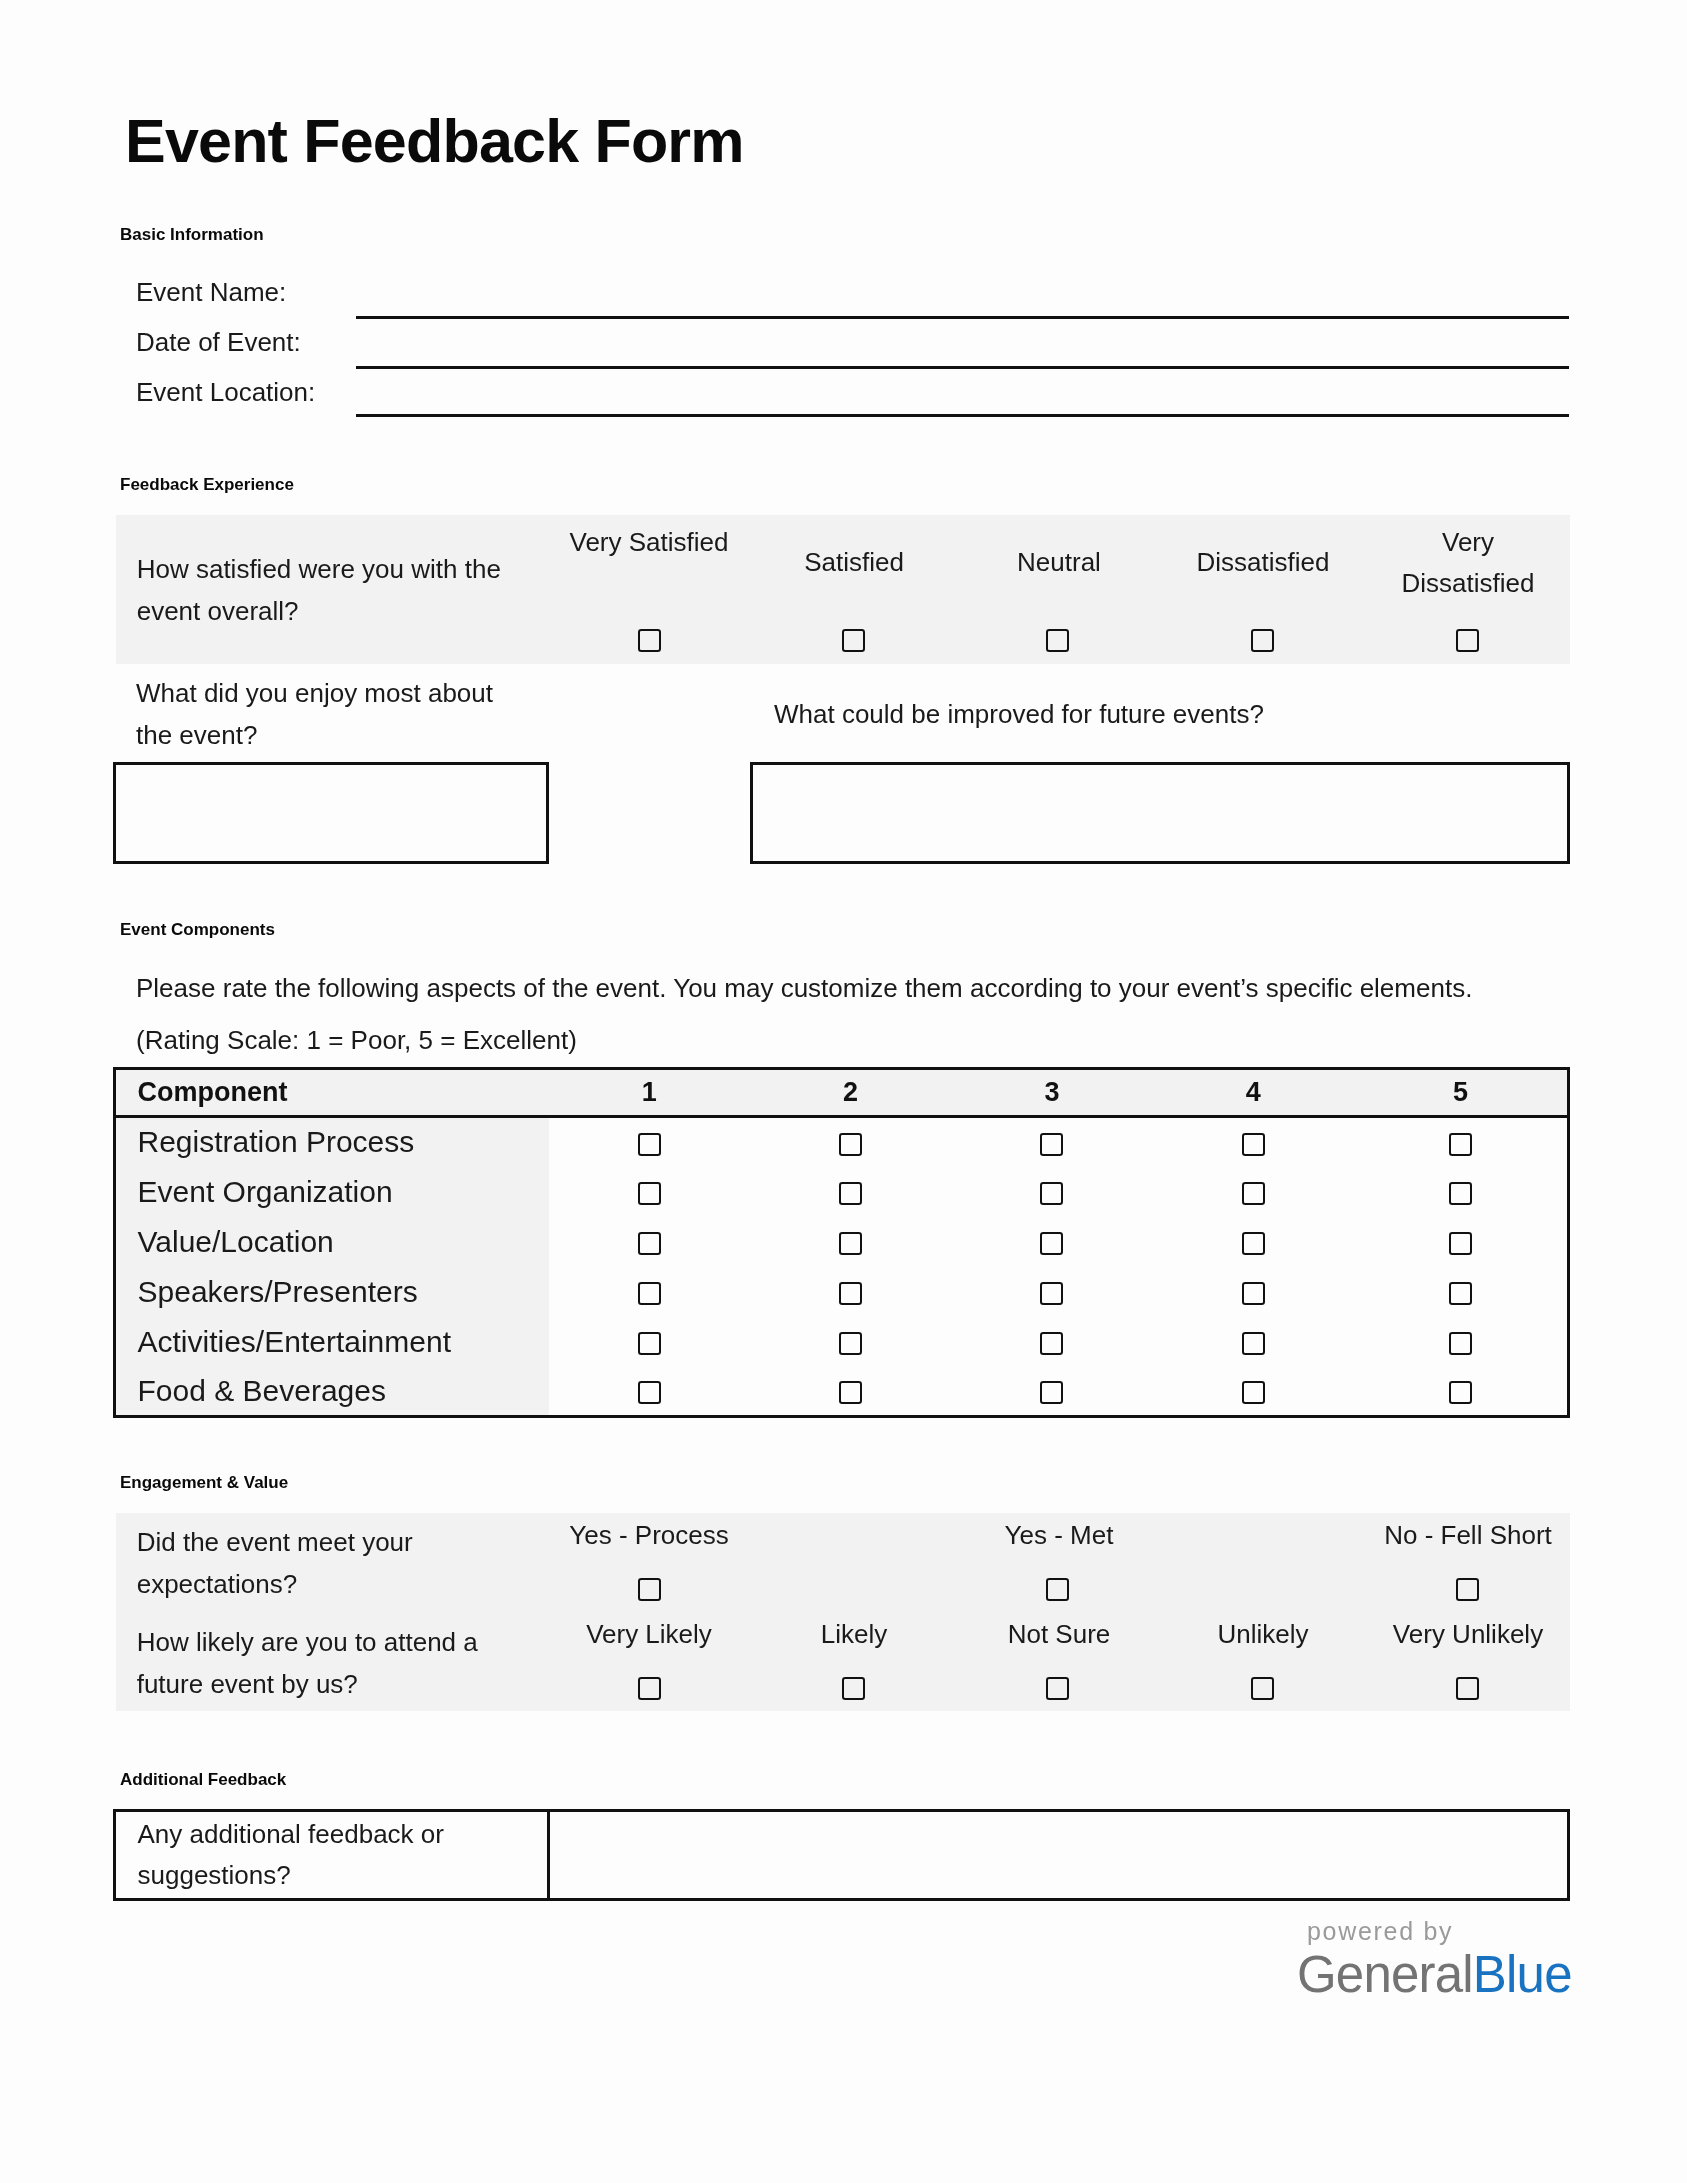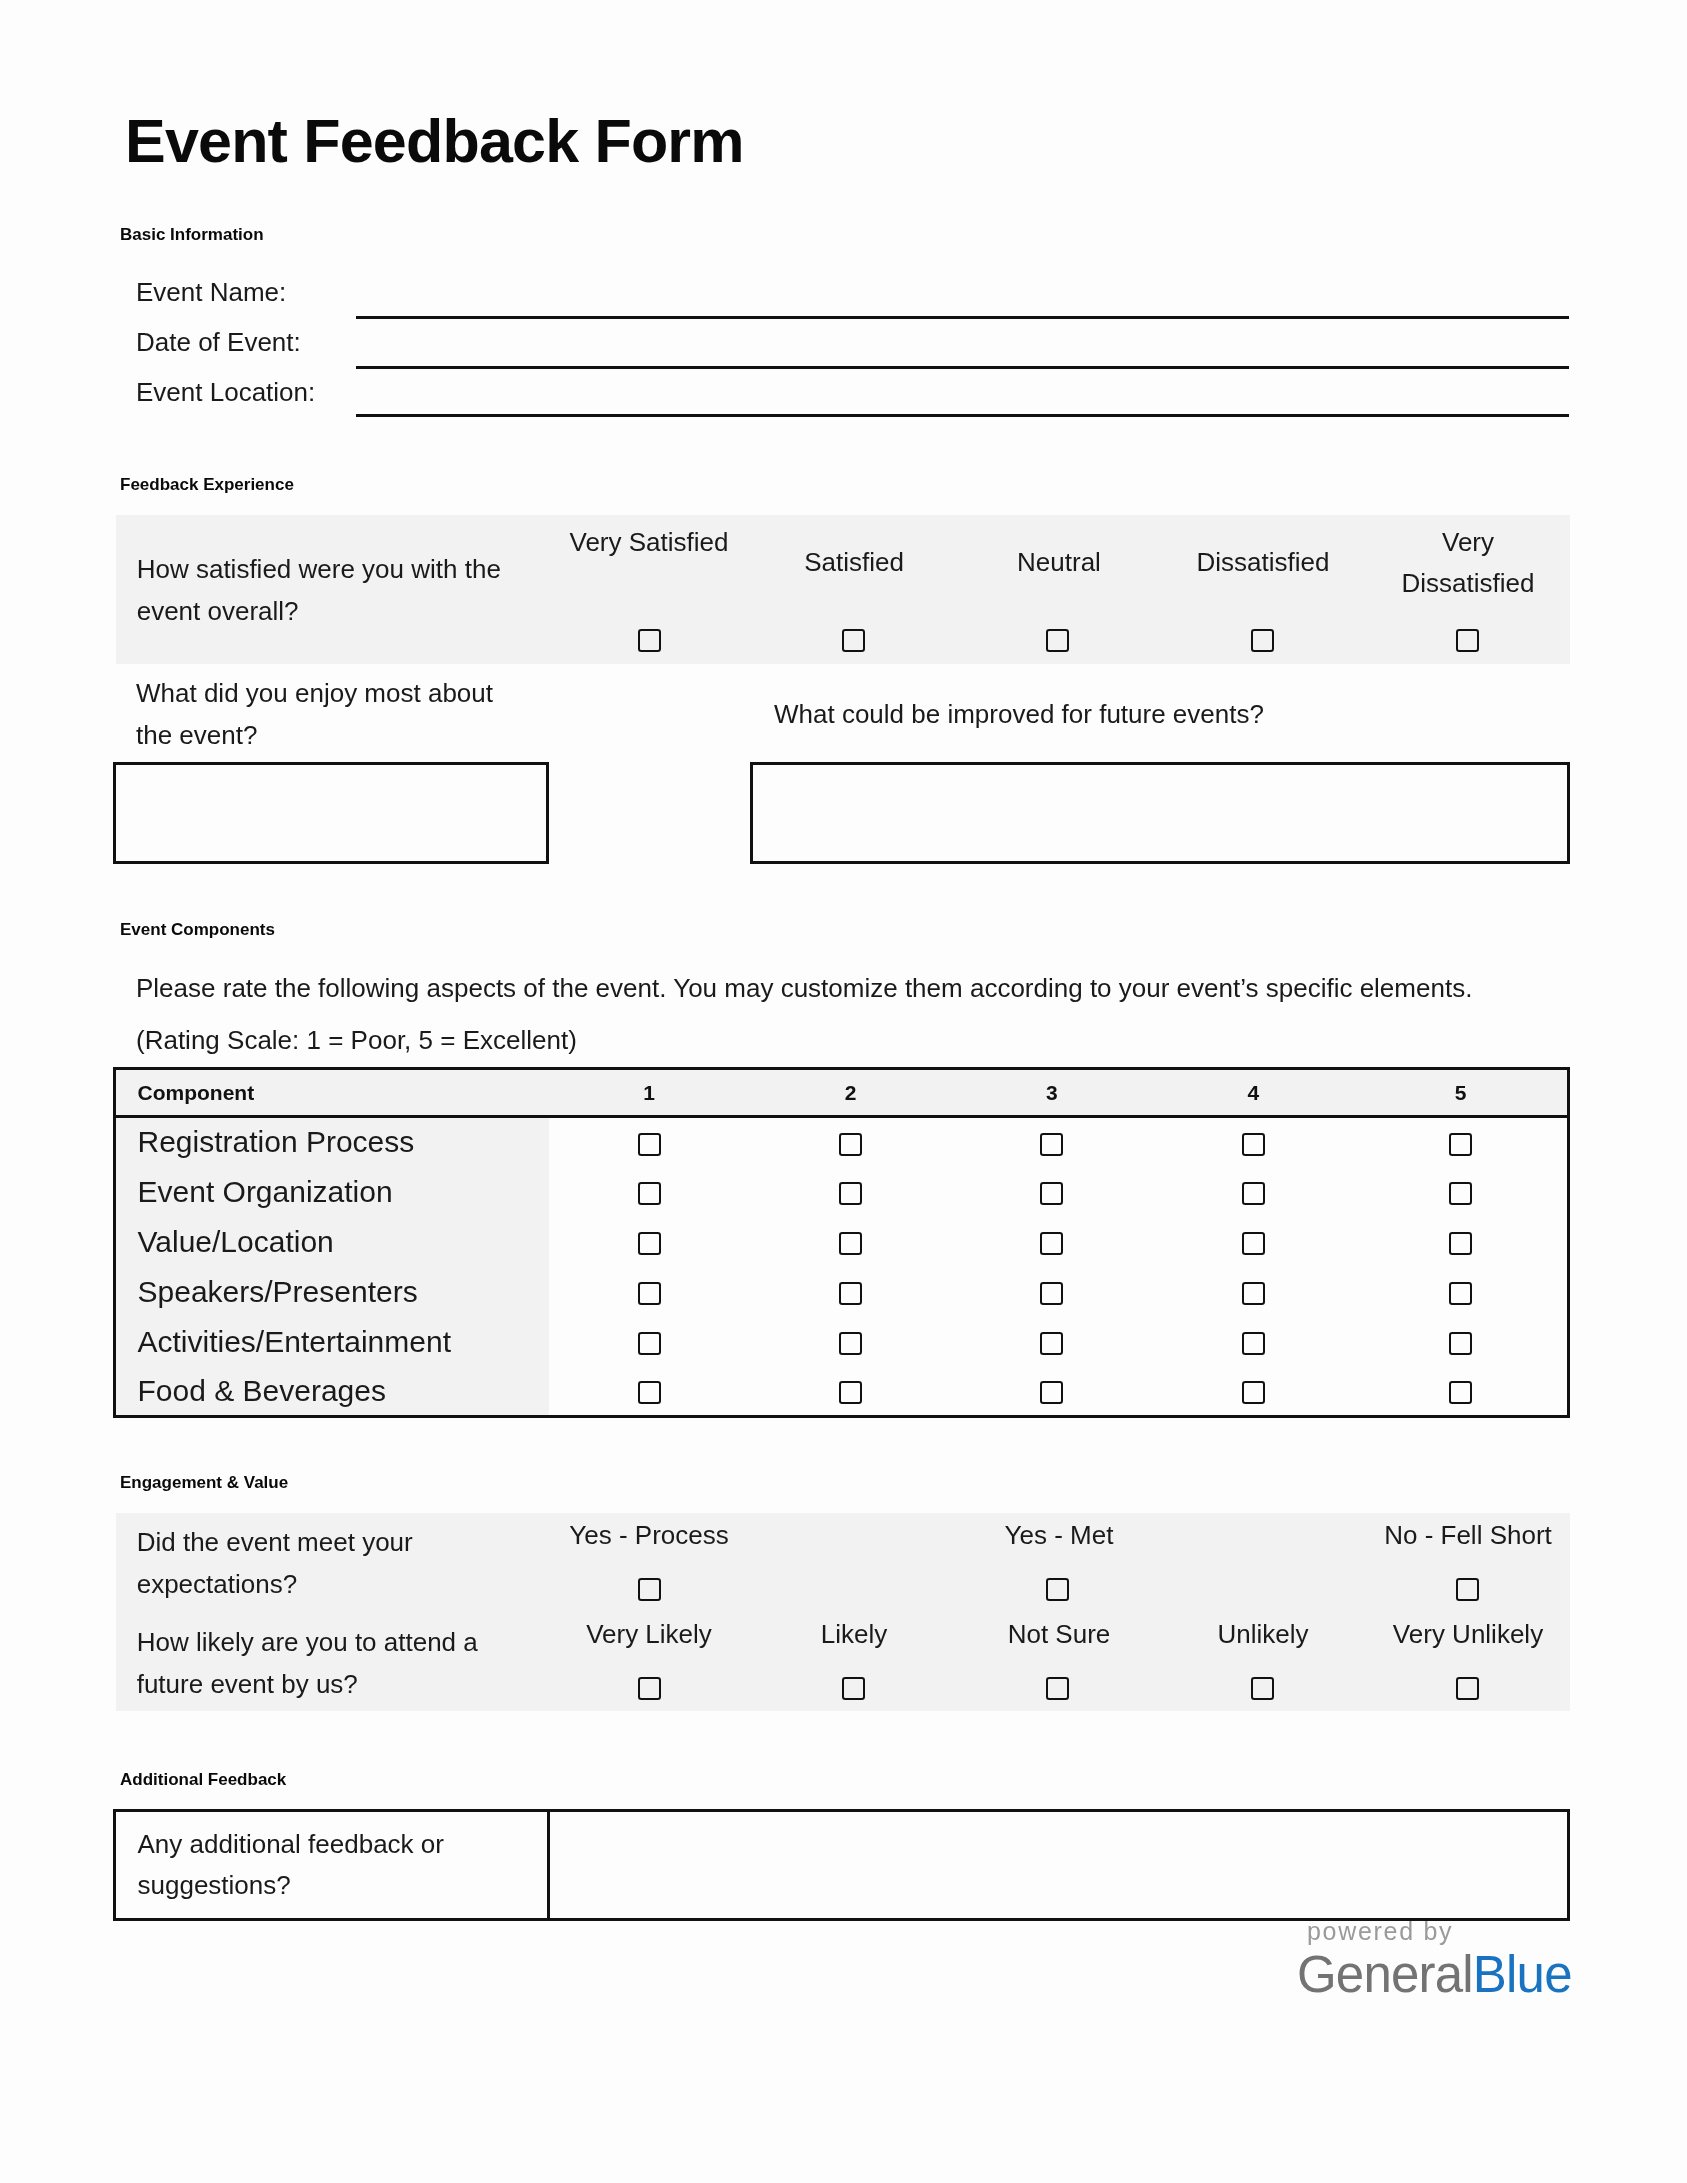--- a/index.html
+++ b/index.html
@@ -8,26 +8,26 @@
   .abs { position: absolute; }
   .title { left: 125px; top: 106px; font-size: 61px; font-weight: bold; letter-spacing: -0.8px; color: #0a0a0a; }
   .section { font-size: 17px; font-weight: bold; left: 120px; color: #0a0a0a; }
   .label { font-size: 26px; color: #1a1a1a; }
   .line { height: 3.3px; background: #111; left: 356px; width: 1213px; }
   .grey-block { background: #f2f2f2; left: 116px; width: 1454px; }
   .opt { font-size: 26px; text-align: center; line-height: 41px; color: #1a1a1a; width: 190px; }
   .cb { width: 23px; height: 23px; border: 2.5px solid #111; border-radius: 3.3px; background: transparent; }
   .box { border: 3.3px solid #111; background: #fdfdfd; }
   table.comp { position: absolute; left: 113px; top: 1067px; width: 1457px; border-collapse: collapse; border: 3.3px solid #111; }
-  table.comp th { height: 48px; background: #f2f2f2; font-size: 21px; font-weight: bold; border-bottom: 3.3px solid #111; text-align: center; }
+  table.comp th { height: 48px; background: #f2f2f2; font-size: 27px; font-weight: bold; border-bottom: 3.3px solid #111; text-align: center; }
   table.comp th.first { text-align: left; padding-left: 21.5px; width: 434px; }
   table.comp td { height: 50px; text-align: center; font-size: 30px; }
   table.comp td.first { text-align: left; padding-left: 21.5px; background: #f2f2f2; width: 434px; color: #1a1a1a; }
   table.comp td .cb { display: inline-block; vertical-align: middle; }
-  table.fb { position: absolute; left: 113px; top: 1809px; width: 1457px; height: 112px; border-collapse: collapse; border: 3.3px solid #111; }
+  table.fb { position: absolute; left: 113px; top: 1809px; width: 1457px; height: 92px; border-collapse: collapse; border: 3.3px solid #111; }
   table.fb td { border: 3.3px solid #111; vertical-align: middle; }
   table.fb td.first { width: 434px; padding-left: 21.5px; font-size: 26px; line-height: 41px; color: #1a1a1a; }
   .powered { left: 1307px; top: 1917px; font-size: 25px; color: #9a9a9a; letter-spacing: 1.7px; }
   .brand { left: 1297px; top: 1945px; font-size: 51px; letter-spacing: -0.8px; }
   .brand .blue { color: #1a73c1; }
   .brand .dark { color: #737373; }
 </style>
 </head>
 <body>
 

